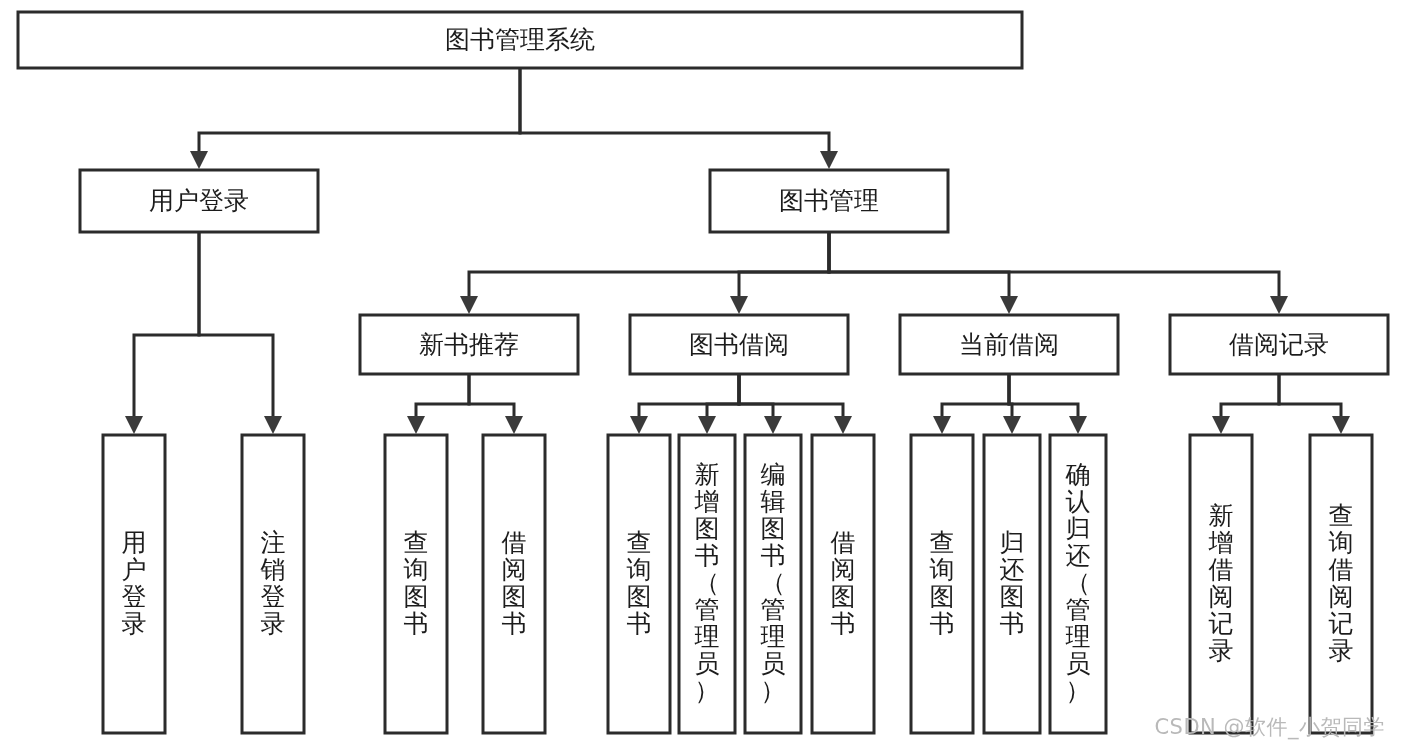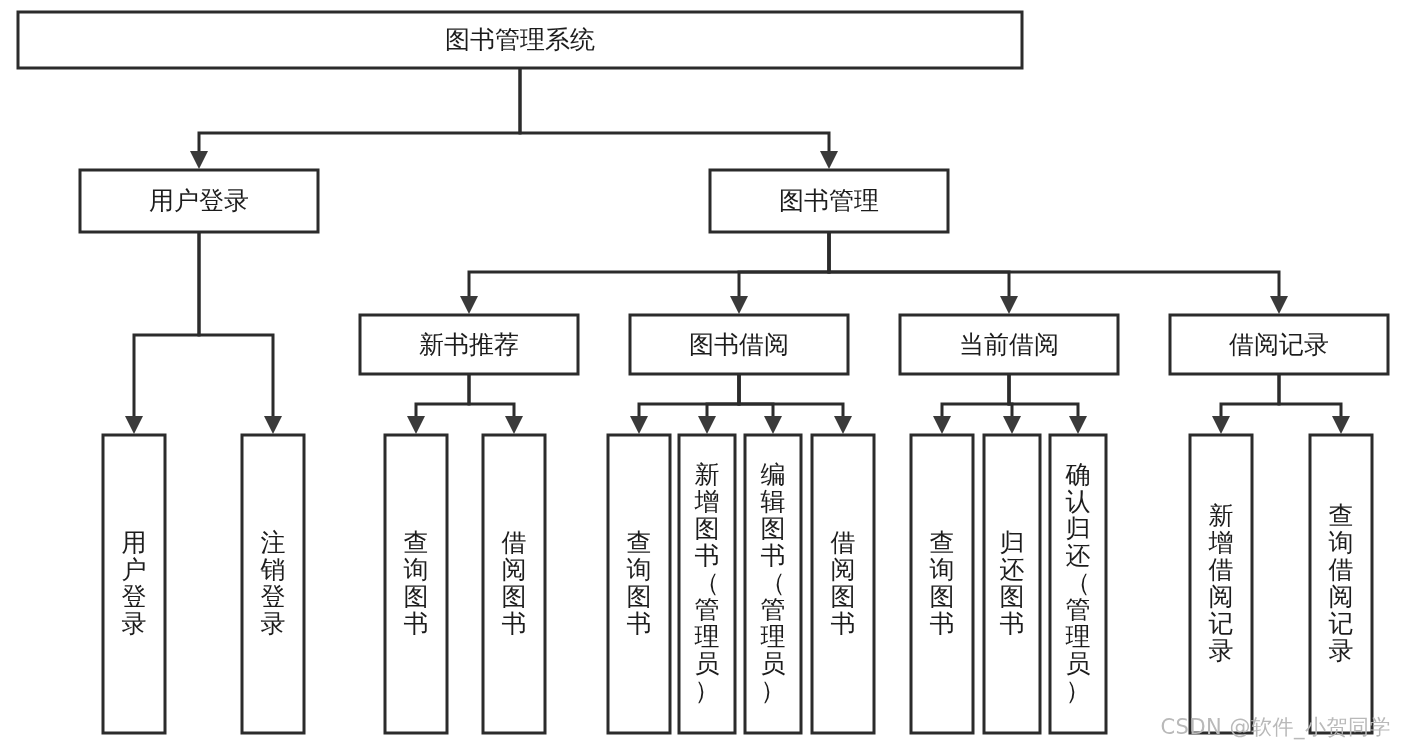--- a/index.html
+++ b/index.html
@@ -52,21 +52,21 @@
     dominant-baseline: middle;
   }
   .node-label-vertical {
     fill: #1c1c1c;
     font-family: "DejaVu Sans", "Liberation Sans", sans-serif;
     font-size: 25px;
     text-anchor: middle;
   }
   .watermark-text {
     position: absolute;
-    right: 14px;
+    right: 20px;
     bottom: 6px;
     font-family: "DejaVu Sans", "Liberation Sans", sans-serif;
     font-size: 21px;
     color: #b9b9b9;
     letter-spacing: 0.5px;
     white-space: nowrap;
     user-select: none;
   }
 </style>
 </head>

